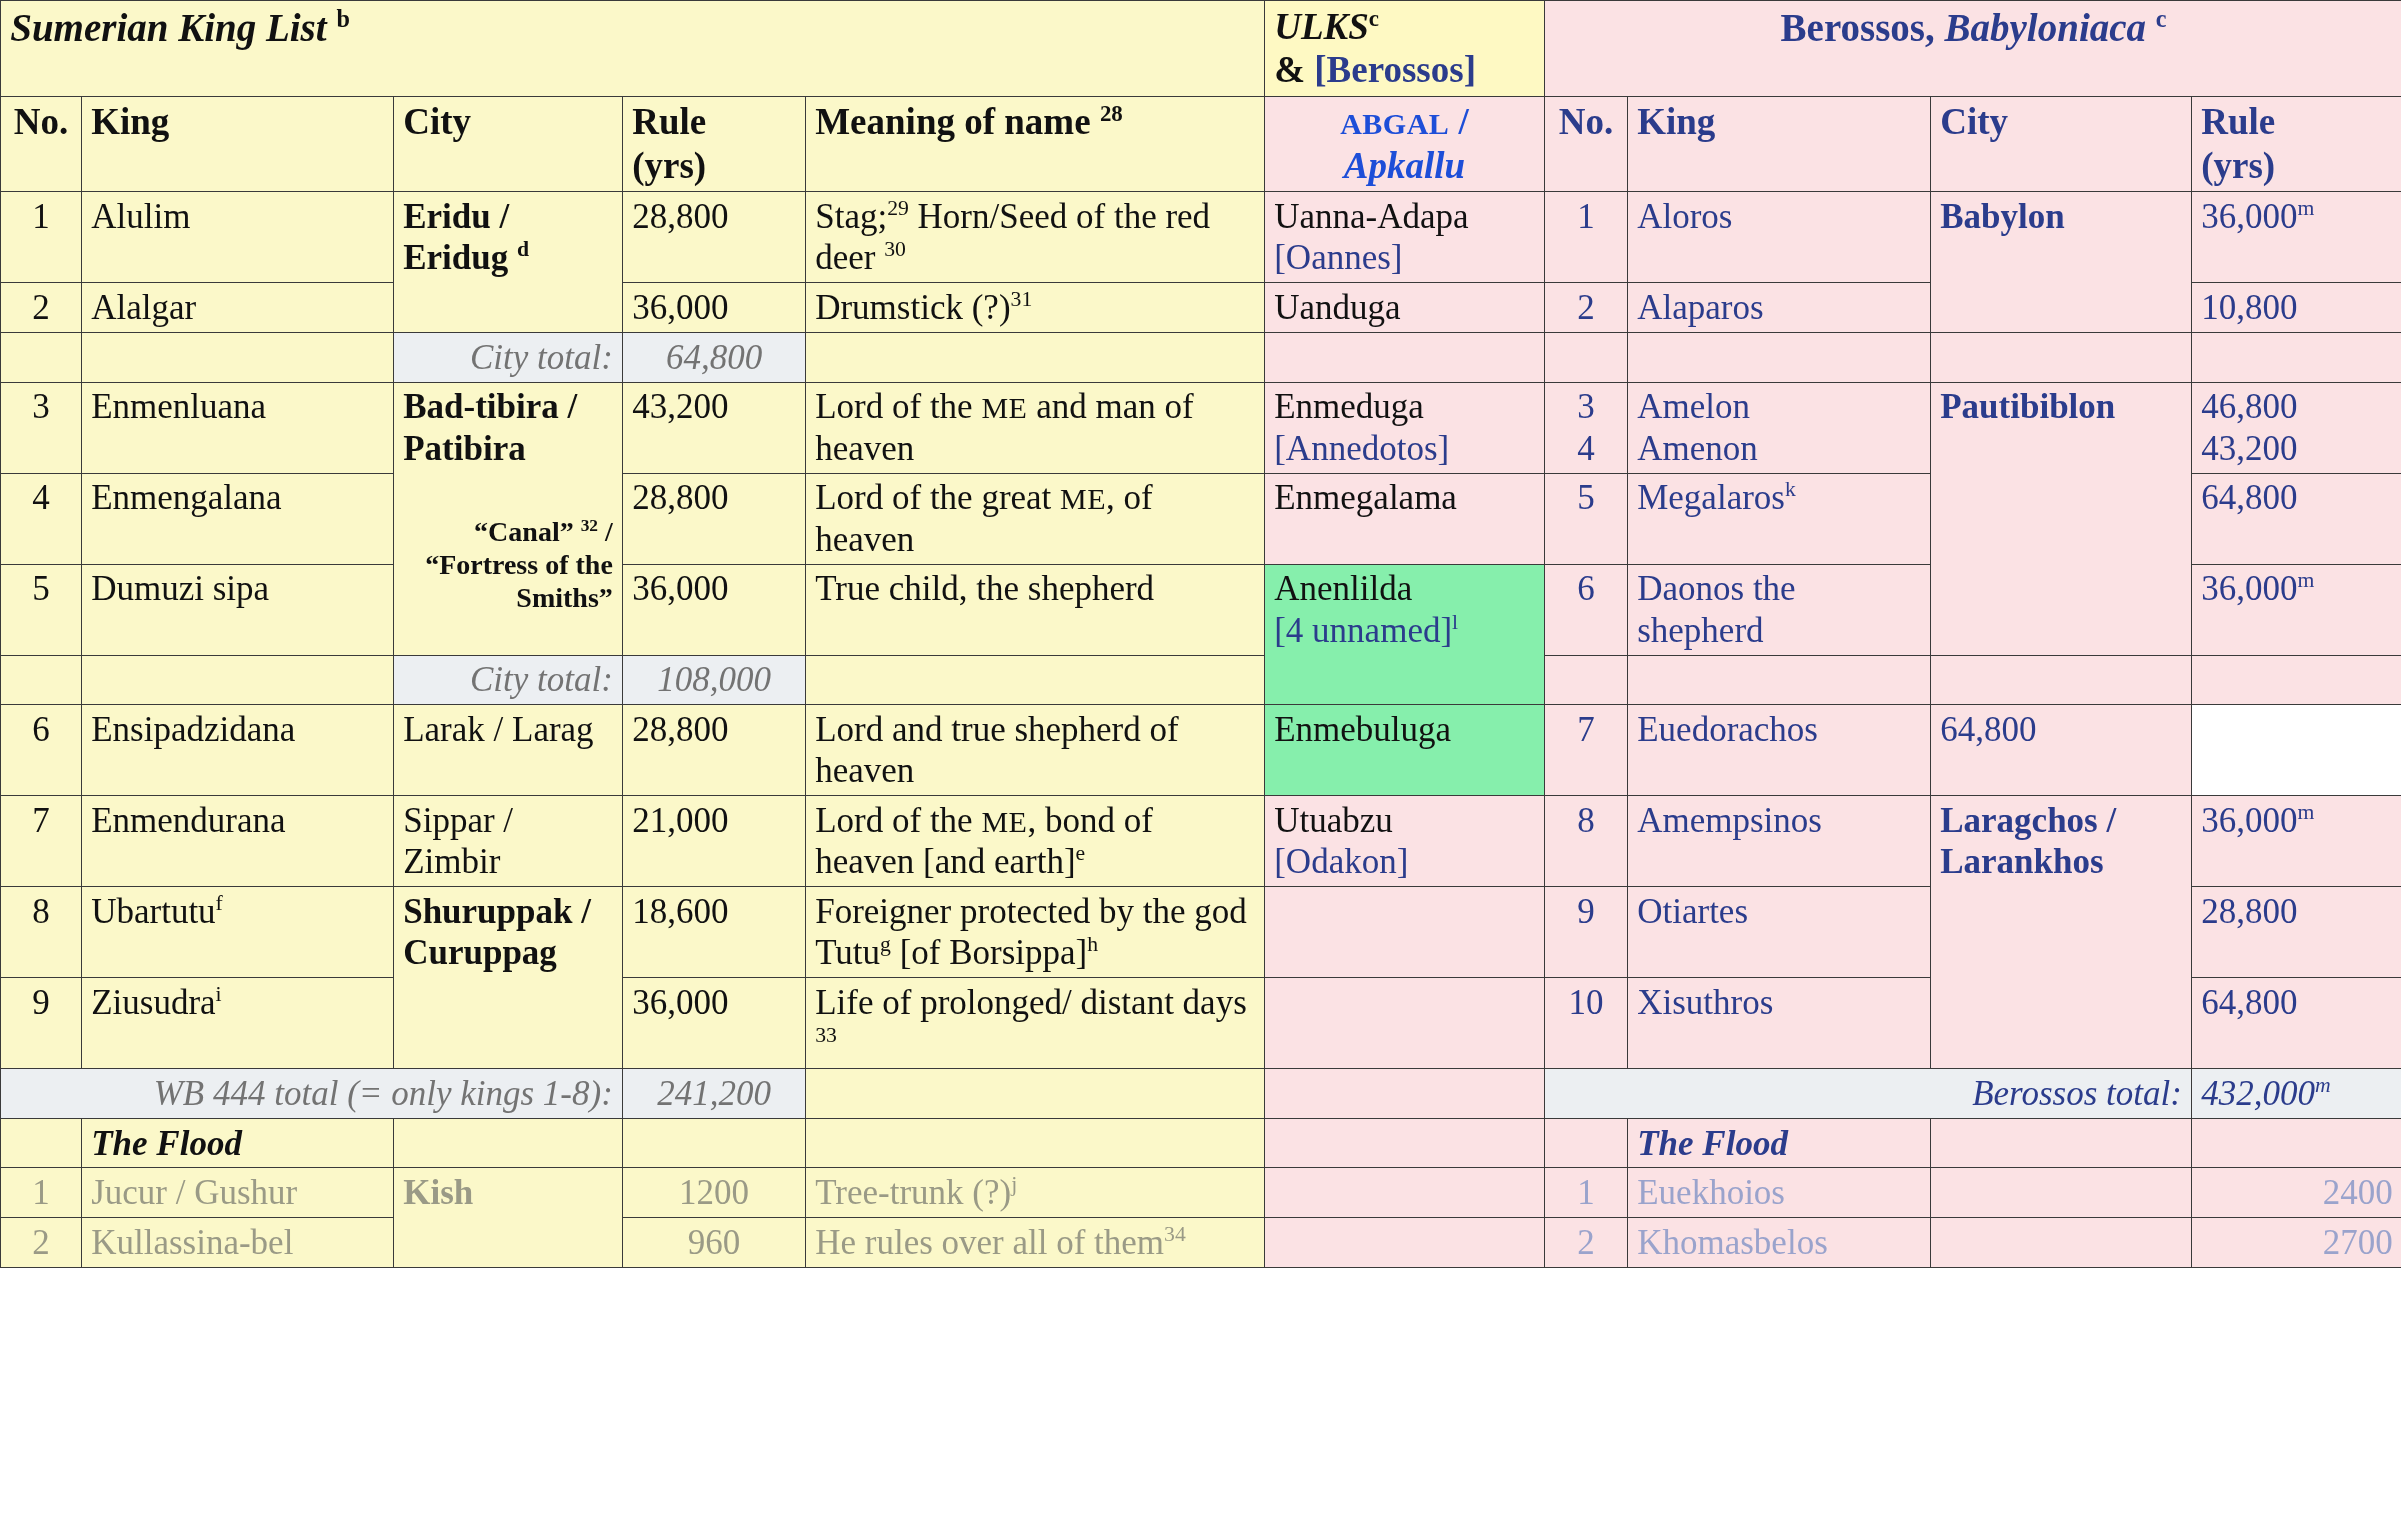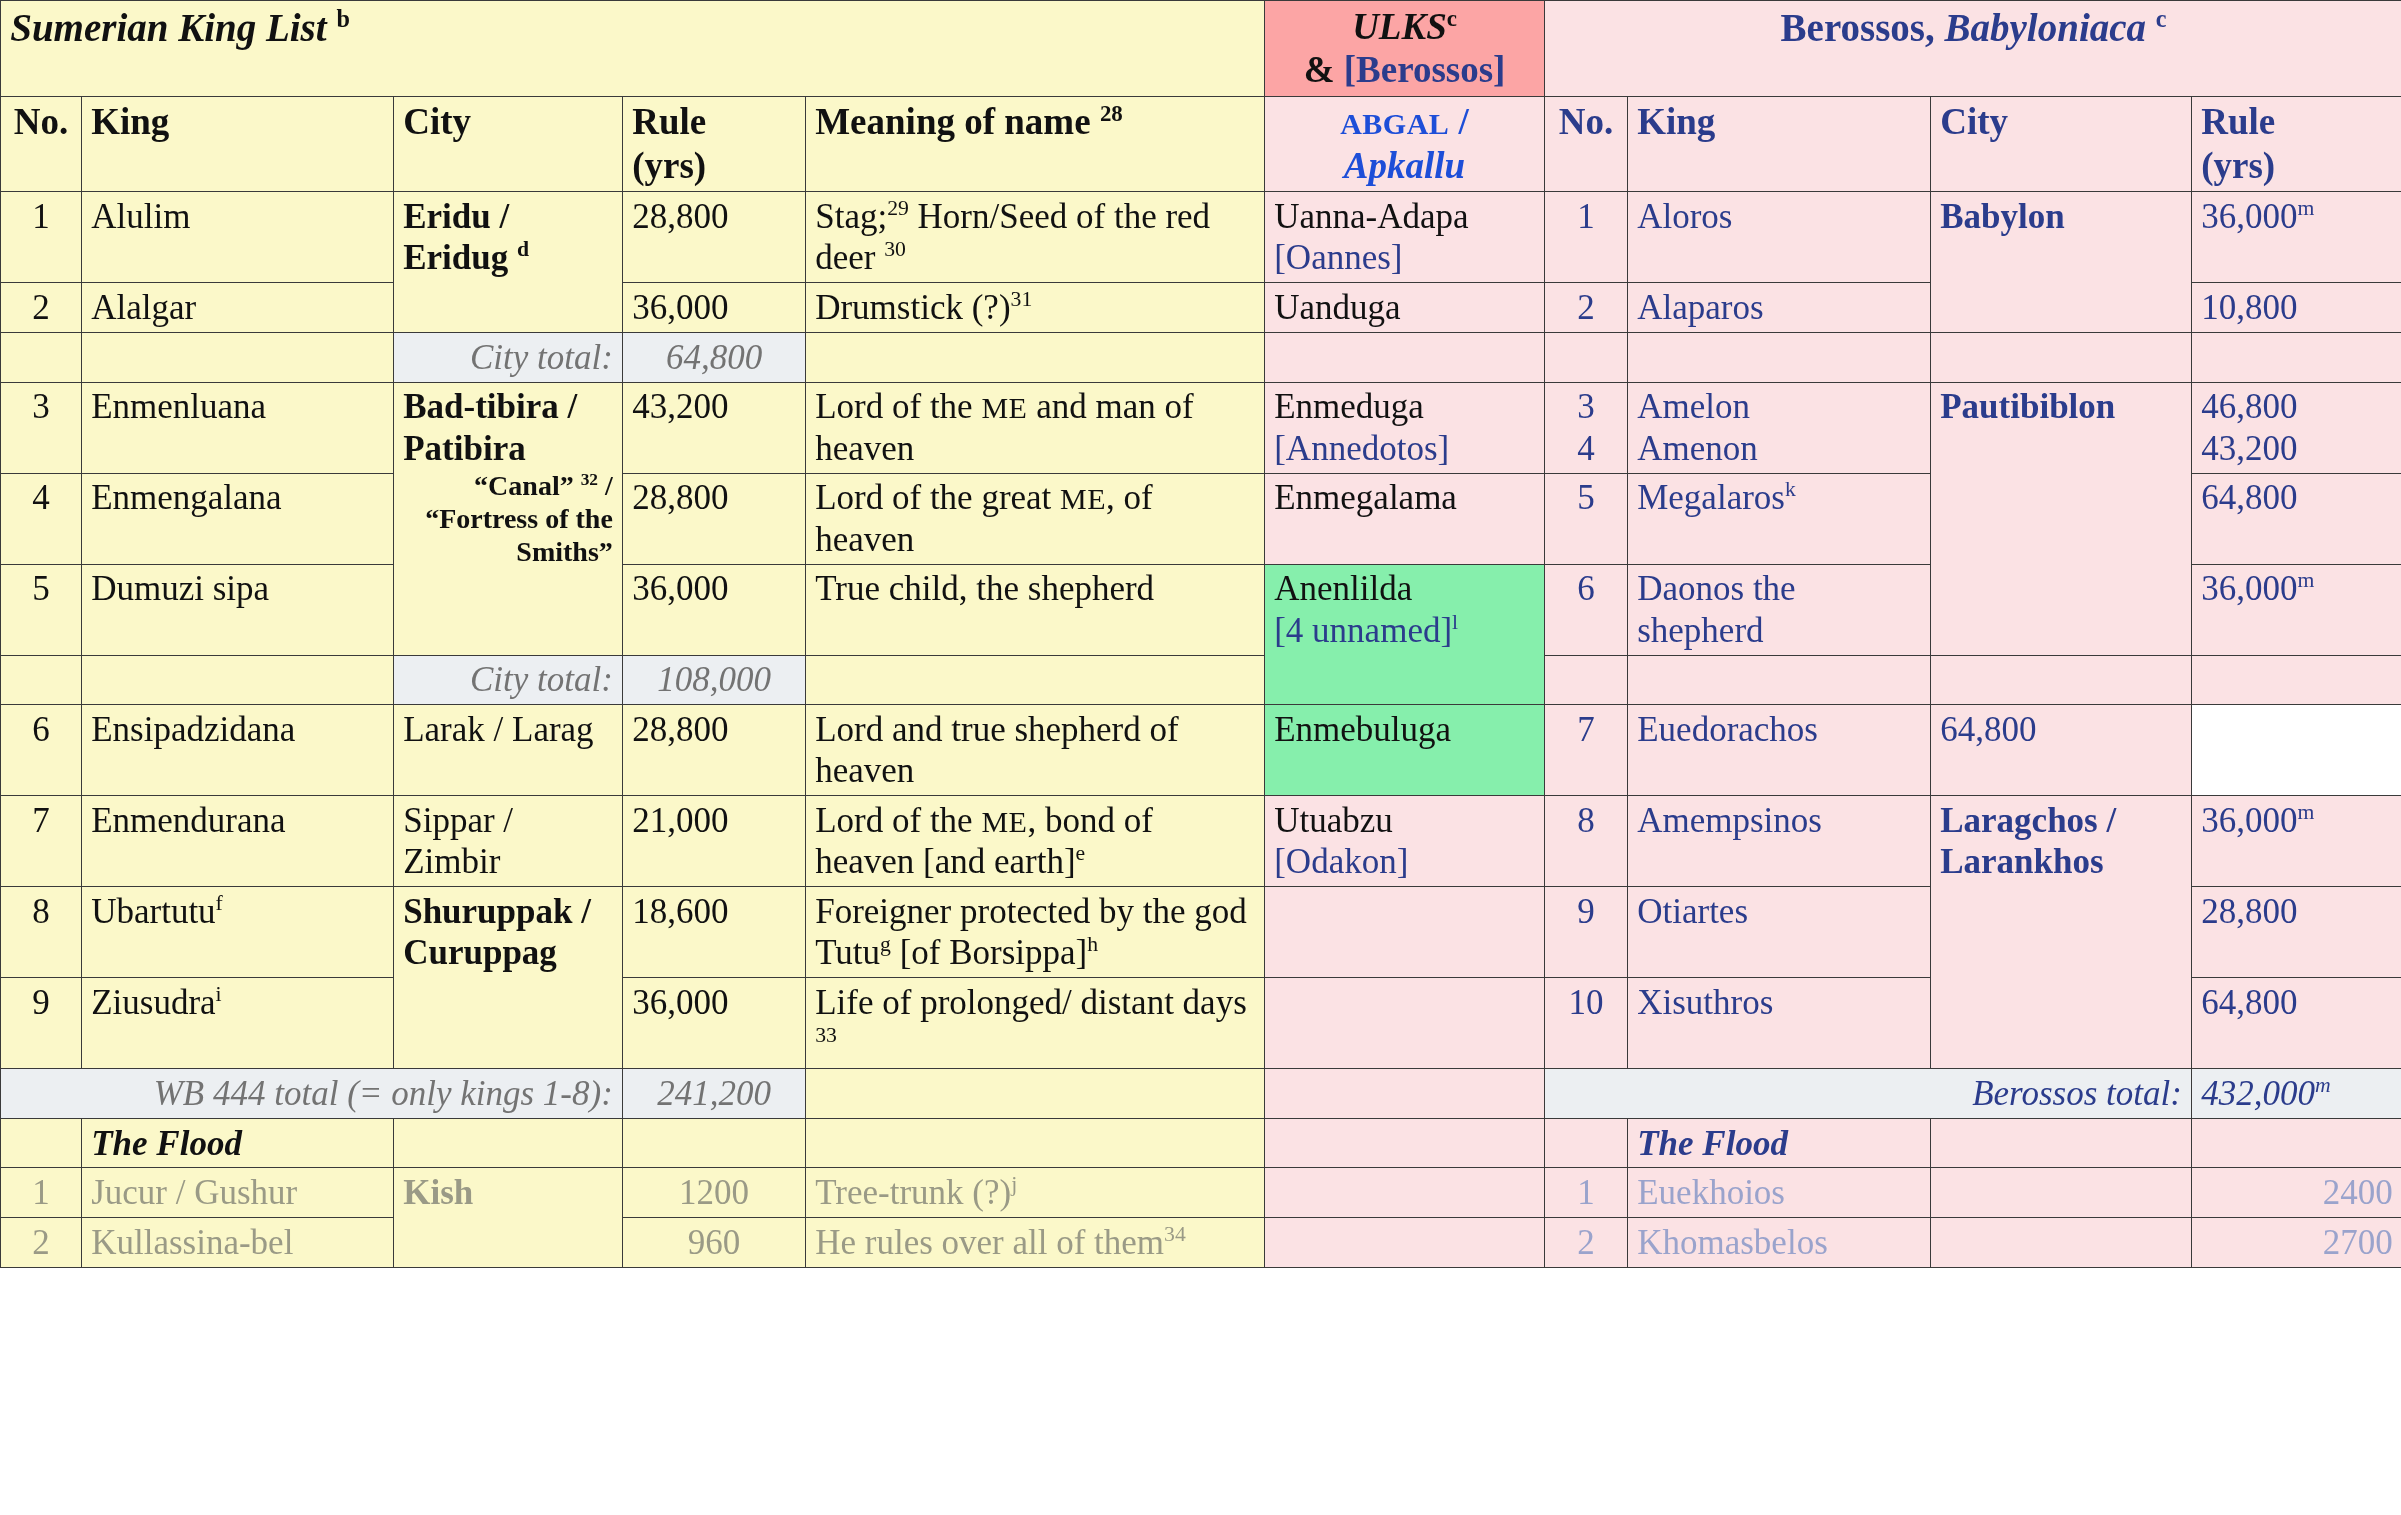--- a/index.html
+++ b/index.html
@@ -35,45 +35,45 @@
 
   .hdr-skl {
     background: #fbf8c9;
     color: #111111;
     font-weight: bold;
     text-align: left;
     font-size: 39px;
     padding: 9.2px 7.3px;
   }
   .hdr-ulks {
-    background: #fca5a5;
+    background: #fef9c3;
     color: #111111;
     font-weight: bold;
-    text-align: center;
+    text-align: left;
     font-size: 37px;
     padding: 9.2px 7.3px;
   }
   .hdr-ber {
     background: #fbe2e4;
     color: #2b3c8c;
     font-weight: bold;
     text-align: center;
     font-size: 39px;
     padding: 9.2px 7.3px;
   }
   .colhdr {
     font-weight: bold;
     font-size: 37px;
     vertical-align: top;
   }
   .colhdr.skl { background: #fbf8c9; color: #111111; }
   .colhdr.ulks { background: #fbe2e4; color: #1d4ed8; text-align: center; }
   .colhdr.ber { background: #fbe2e4; color: #2b3c8c; }
 
-  .ctr { text-align: center; }
+  .ctr { text-align: center; margin-top: 46px; }
   .right { text-align: right; }
   .ital { font-style: italic; }
   .bold { font-weight: bold; }
   .smallcaps { font-size: 30px; letter-spacing: 0.5px; }
   .faded-skl { color: #9a9a86; }
   .faded-ber { color: #9aa3cc; }
   sup { font-size: 0.62em; vertical-align: super; line-height: 0; }
   .city-sub { font-size: 0.80em; text-align: right; }
   .vmid { vertical-align: middle; font-weight: bold; }
 </style>

